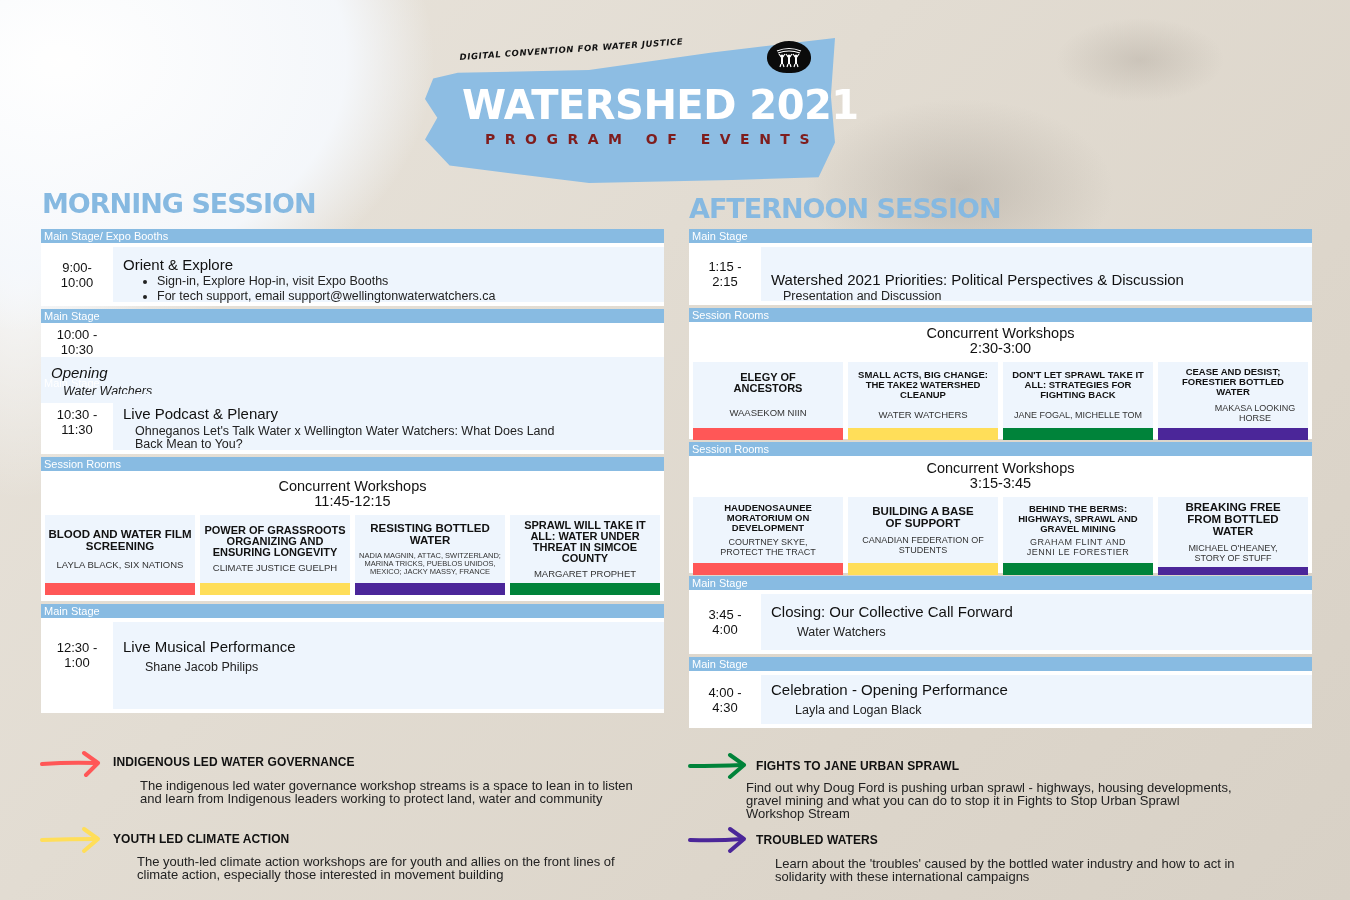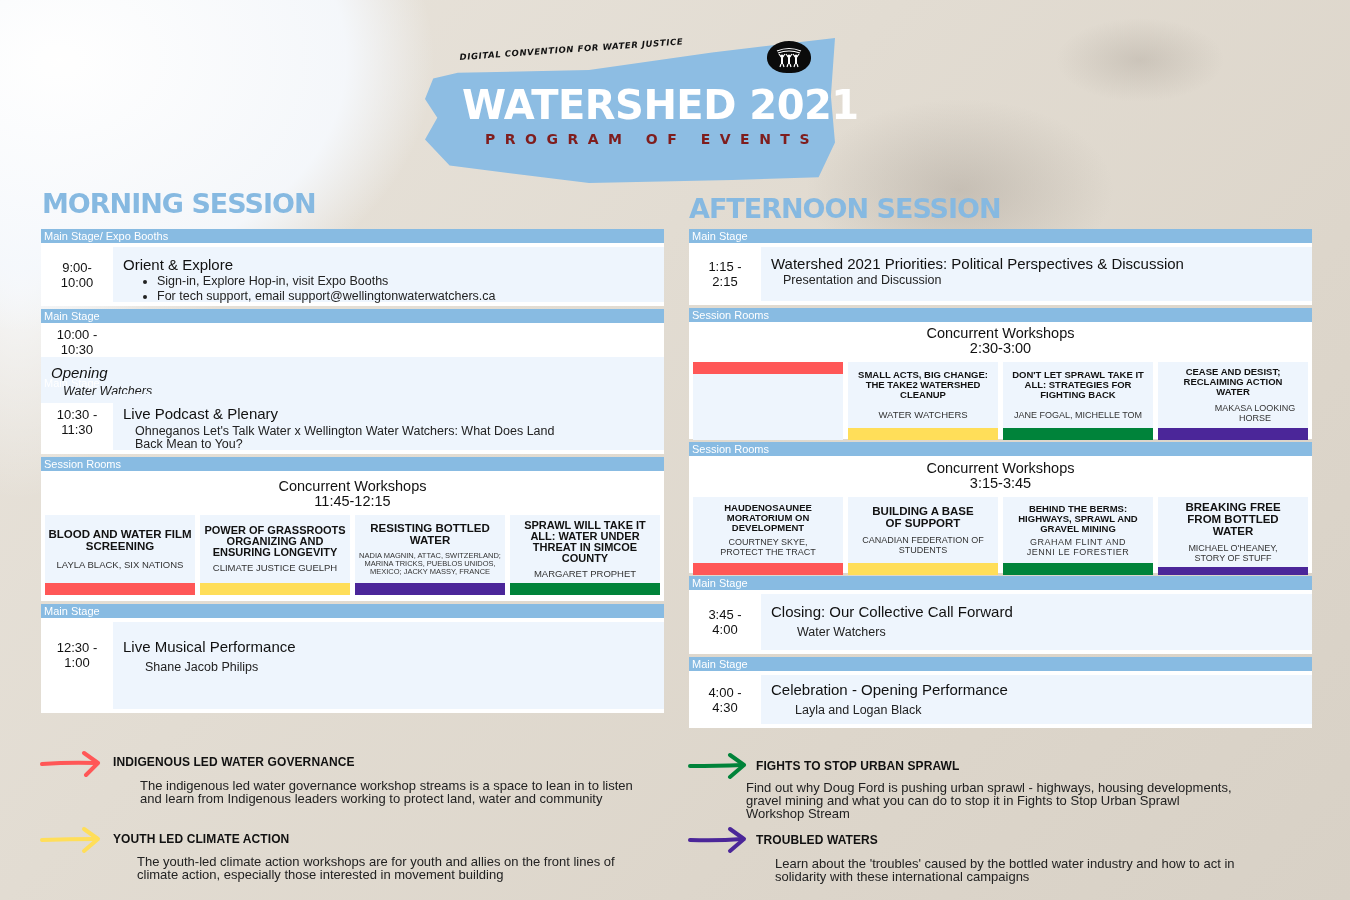--- a/index.html
+++ b/index.html
@@ -218,53 +218,57 @@
 </div>
 
 <div class="session-title" style="left:689px; top:193px;">AFTERNOON SESSION</div>
 
 <div class="col" style="left:689px; top:229px; width:623px;">
   <div class="section-bar">Main Stage</div>
   <div class="row" style="height:62px;">
     <div class="time">
         <span>1:15 - 2:15</span>
       </div>
-    <div class="event" style="padding-top:8px;">
+    <div class="event" style="padding-top:24px;">
       <div class="event-title">Watershed 2021 Priorities: Political Perspectives &amp; Discussion</div>
       <div class="event-sub" style="margin-top:1px;">Presentation and Discussion</div>
     </div>
   </div>
 
   <div class="section-bar">Session Rooms</div>
   <div class="workshop-block" style="height:117px;">
     <div class="workshop-head" style="margin-top:0;">
       <div>Concurrent Workshops</div>
       <div>2:30-3:00</div>
     </div>
     <div class="workshop-grid" style="height:78px;">
       <div class="ws">
+        <div class="ws-body">
+          <div class="ws-title" style="padding:0 20px;">ELEGY OF ANCESTORS</div>
+          <div class="ws-speaker" style="margin-top:14px;">WAASEKOM NIIN</div>
+        </div>
         <div class="ws-bar" style="background:#ff5757;"></div>
       </div>
       <div class="ws">
         <div class="ws-body">
           <div class="ws-title" style="font-size:9.5px; line-height:10px;">SMALL ACTS, BIG CHANGE: THE TAKE2 WATERSHED CLEANUP</div>
           <div class="ws-speaker" style="margin-top:10px;">WATER WATCHERS</div>
         </div>
         <div class="ws-bar" style="background:#ffde59;"></div>
       </div>
       <div class="ws">
         <div class="ws-body">
           <div class="ws-title" style="font-size:9.5px; line-height:10px;">DON'T LET SPRAWL TAKE IT ALL: STRATEGIES FOR FIGHTING BACK</div>
           <div class="ws-speaker" style="margin-top:10px; font-size:9px;">JANE FOGAL, MICHELLE TOM</div>
         </div>
         <div class="ws-bar" style="background:#00833a;"></div>
       </div>
       <div class="ws">
         <div class="ws-body">
-          <div class="ws-title" style="font-size:9.5px; line-height:10px; padding:0 12px;">CEASE AND DESIST; RECLAIMING ACTION WATER</div>
+          <div class="ws-title" style="font-size:9.5px; line-height:10px; padding:0 12px;">CEASE AND DESIST; FORESTIER BOTTLED WATER</div>
           <div class="ws-speaker" style="margin-top:6px; font-size:9px;margin-left:44px;">MAKASA LOOKING HORSE</div>
         </div>
         <div class="ws-bar" style="background:#4b2699;"></div>
       </div>
     </div>
   </div>
 
   <div class="section-bar">Session Rooms</div>
   <div class="workshop-block" style="height:117px;">
     <div class="workshop-head" style="margin-top:1px;">
@@ -338,21 +342,21 @@
     <path d="M2 14 Q30 13 56 13" stroke="#ffde59" stroke-width="4" fill="none" stroke-linecap="round"></path>
     <path d="M44 3 L58 13 L44 25" stroke="#ffde59" stroke-width="4" fill="none" stroke-linecap="round" stroke-linejoin="round"></path>
   </svg>
   <div class="legend-title" style="left:113px; top:832px;">YOUTH LED CLIMATE ACTION</div>
   <div class="legend-desc" style="left:137px; top:855px; width:480px;">The youth-led climate action workshops are for youth and allies on the front lines of climate action, especially those interested in movement building</div>
 
   <svg class="legend-arrow" style="left:688px; top:752px;" width="60" height="28" viewBox="0 0 60 28">
     <path d="M2 14 Q30 14 54 13" stroke="#00833a" stroke-width="4" fill="none" stroke-linecap="round"></path>
     <path d="M42 3 L56 13 L42 25" stroke="#00833a" stroke-width="4" fill="none" stroke-linecap="round" stroke-linejoin="round"></path>
   </svg>
-  <div class="legend-title" style="left:756px; top:759px;">FIGHTS TO STOP URBAN SPRAWL</div>
+  <div class="legend-title" style="left:756px; top:759px;">FIGHTS TO JANE URBAN SPRAWL</div>
   <div class="legend-desc" style="left:746px; top:781px; width:490px;">Find out why Doug Ford is pushing urban sprawl - highways, housing developments, gravel mining and what you can do to stop it in Fights to Stop Urban Sprawl Workshop Stream</div>
 
   <svg class="legend-arrow" style="left:688px; top:826px;" width="60" height="28" viewBox="0 0 60 28">
     <path d="M2 14 Q30 15 54 13" stroke="#4b2699" stroke-width="4" fill="none" stroke-linecap="round"></path>
     <path d="M42 3 L56 13 L42 25" stroke="#4b2699" stroke-width="4" fill="none" stroke-linecap="round" stroke-linejoin="round"></path>
   </svg>
   <div class="legend-title" style="left:756px; top:833px;">TROUBLED WATERS</div>
   <div class="legend-desc" style="left:775px; top:857px; width:510px;">Learn about the 'troubles' caused by the bottled water industry and how to act in solidarity with these international campaigns</div>
 </div>
 

